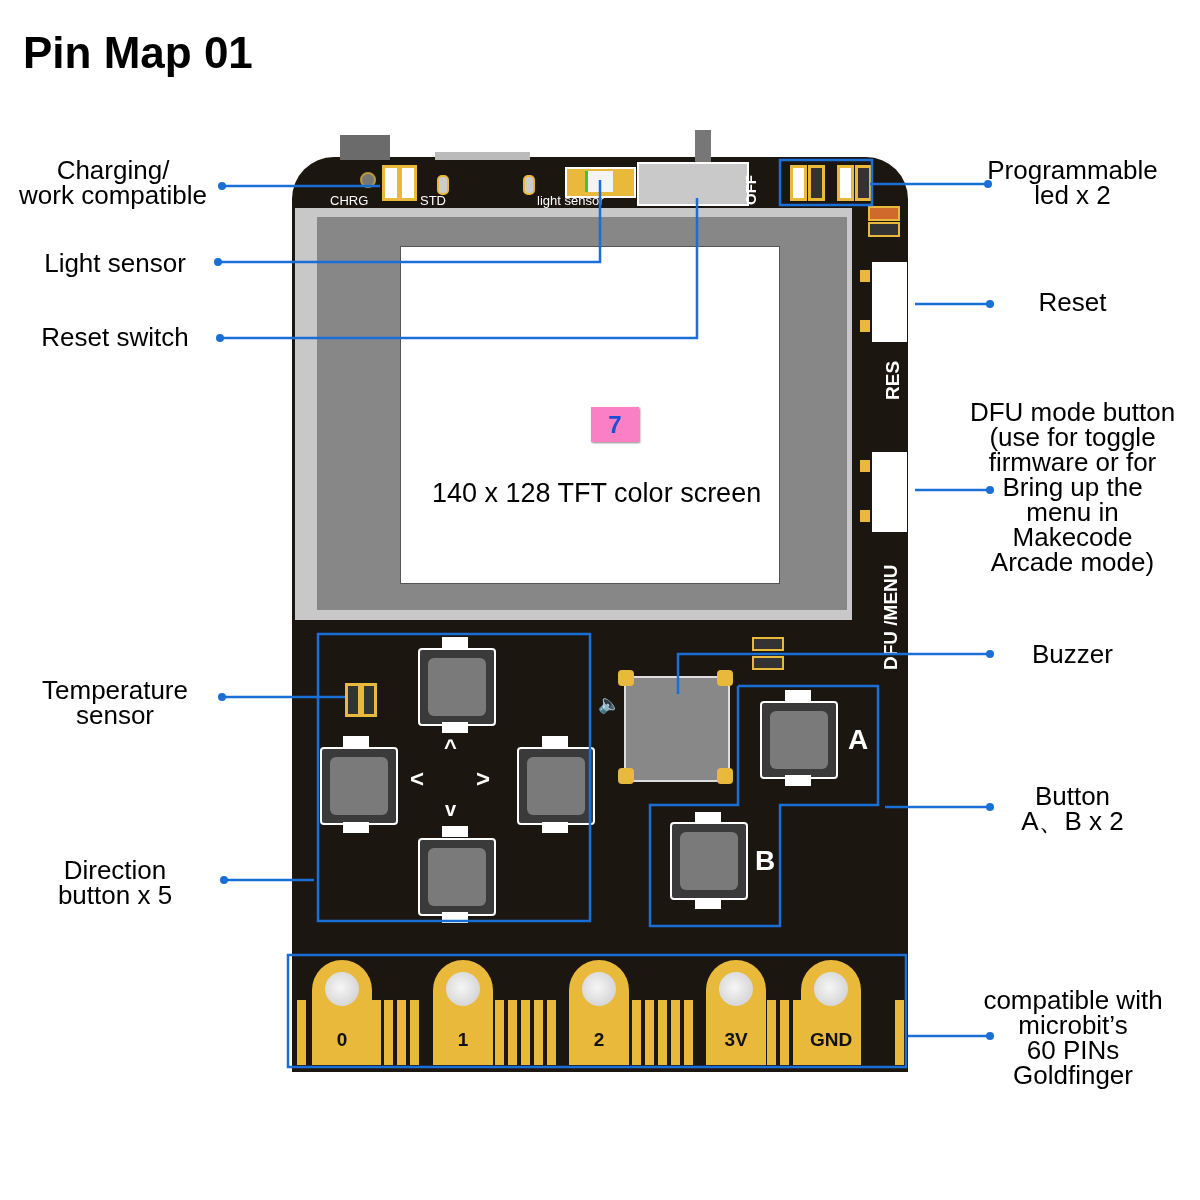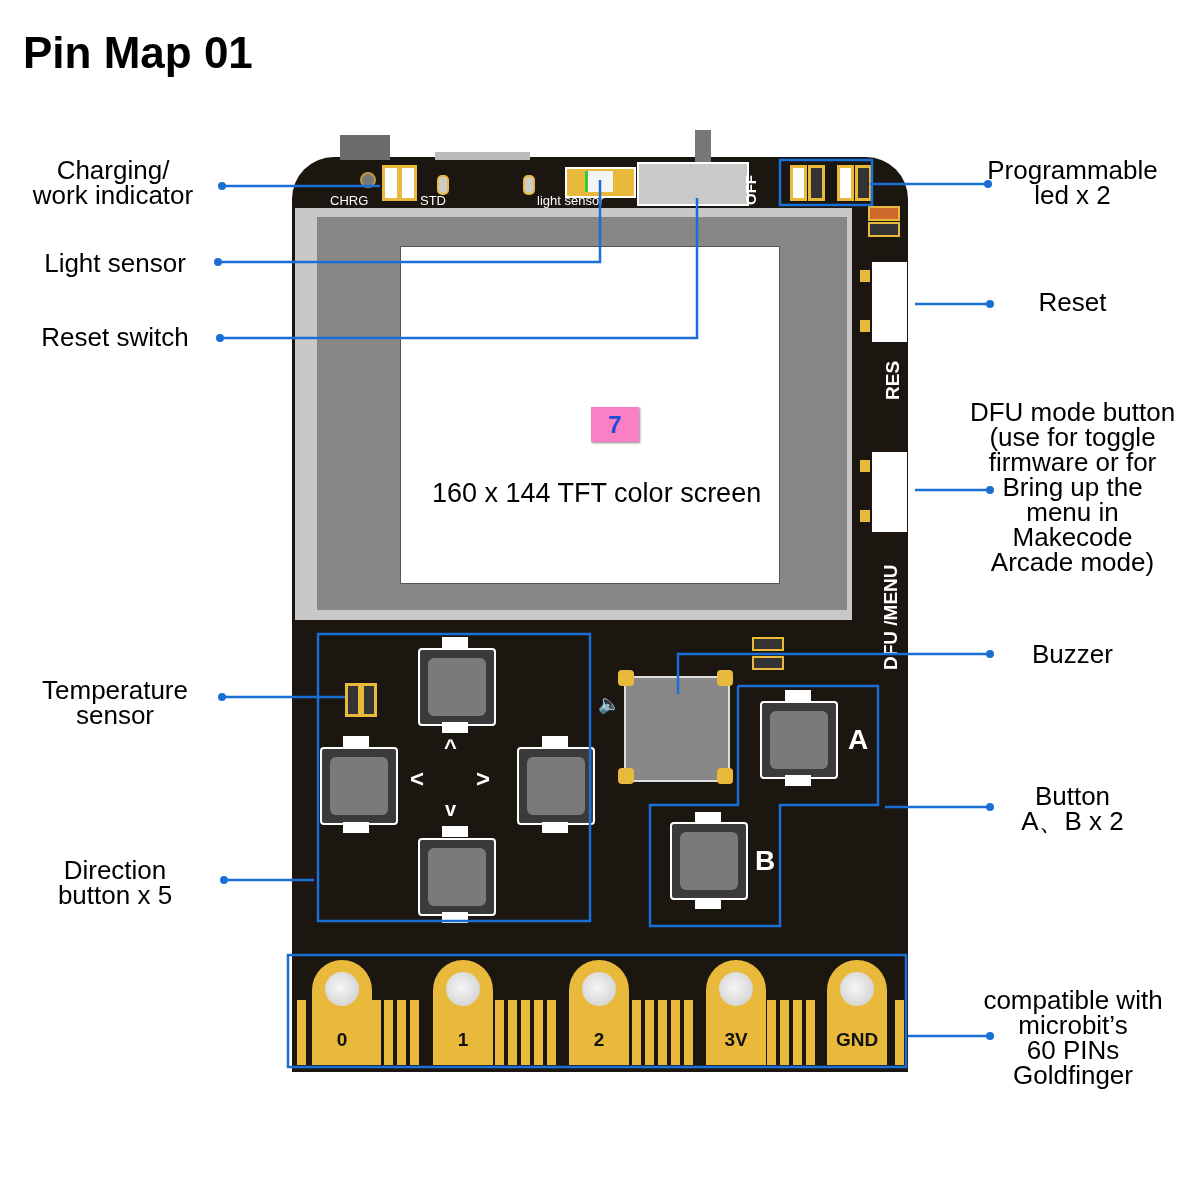--- a/index.html
+++ b/index.html
@@ -54,21 +54,21 @@
 <div class="smd" style="left:808px;top:165px;width:11px;height:30px;border:3px solid #e9b93c;background:#333;"></div>
 <div class="smd" style="left:837px;top:165px;width:11px;height:30px;border:3px solid #e9b93c;"></div>
 <div class="smd" style="left:855px;top:165px;width:11px;height:30px;border:3px solid #e9b93c;background:#333;"></div>
 <div style="position:absolute;left:868px;top:206px;width:28px;height:11px;background:#d0692c;border:2px solid #e9b93c;"></div>
 <div style="position:absolute;left:868px;top:222px;width:28px;height:11px;background:#333;border:2px solid #e9b93c;"></div>
 
 <div class="screen-outer"></div>
 <div class="screen-grey"></div>
 <div class="screen-white"></div>
 <div class="badge">7</div>
-<div class="screen-caption">160 x 144 TFT color screen</div>
+<div class="screen-caption">140 x 128 TFT color screen</div>
 
 <div style="position:absolute;left:872px;top:262px;width:35px;height:80px;background:#fff;"></div>
 <div style="position:absolute;left:860px;top:270px;width:10px;height:12px;" class="gold"></div>
 <div style="position:absolute;left:860px;top:320px;width:10px;height:12px;" class="gold"></div>
 <div class="pcb-txt" style="left:882px;top:400px;font-size:19px;transform:rotate(-90deg);transform-origin:left top;">RES</div>
 <div style="position:absolute;left:872px;top:452px;width:35px;height:80px;background:#fff;"></div>
 <div style="position:absolute;left:860px;top:460px;width:10px;height:12px;" class="gold"></div>
 <div style="position:absolute;left:860px;top:510px;width:10px;height:12px;" class="gold"></div>
 <div class="pcb-txt" style="left:880px;top:670px;font-size:19px;transform:rotate(-90deg);transform-origin:left top;">DFU /MENU</div>
 
@@ -140,21 +140,21 @@
     <div class="pinlabel">1</div>
   </div>
 <div class="pin" style="left:569px;">
     <div class="hole"></div>
     <div class="pinlabel">2</div>
   </div>
 <div class="pin" style="left:706px;">
     <div class="hole"></div>
     <div class="pinlabel">3V</div>
   </div>
-<div class="pin" style="left:827px;">
+<div class="pin" style="left:801px;">
     <div class="hole"></div>
     <div class="pinlabel">GND</div>
   </div>
 
 <svg id="lines" width="1200" height="1200">
   <g stroke="#1a6fd6" stroke-width="2.5" fill="none">
     <polyline points="222,186 380,186"></polyline>
     <polyline points="218,262 600,262 600,180"></polyline>
     <polyline points="220,338 697,338 697,198"></polyline>
     <polyline points="870,184 988,184"></polyline>
@@ -179,21 +179,21 @@
     <circle cx="990" cy="490" r="4"></circle>
     <circle cx="990" cy="654" r="4"></circle>
     <circle cx="222" cy="697" r="4"></circle>
     <circle cx="224" cy="880" r="4"></circle>
     <circle cx="990" cy="807" r="4"></circle>
     <circle cx="990" cy="1036" r="4"></circle>
   </g>
 </svg>
 
 <div class="lbl" style="left:18px;top:158px;width:190px;">Charging/
-work indicator</div>
+work compatible</div>
 <div class="lbl" style="left:20px;top:251px;width:190px;">Light sensor</div>
 <div class="lbl" style="left:20px;top:325px;width:190px;">Reset switch</div>
 <div class="lbl" style="left:20px;top:678px;width:190px;">Temperature
 sensor</div>
 <div class="lbl" style="left:20px;top:858px;width:190px;">Direction
 button x 5</div>
 <div class="lbl" style="left:965px;top:158px;width:215px;">Programmable
 led x 2</div>
 <div class="lbl" style="left:965px;top:290px;width:215px;">Reset</div>
 <div class="lbl" style="left:950px;top:380px;width:245px;margin-top:20px;">DFU mode button

